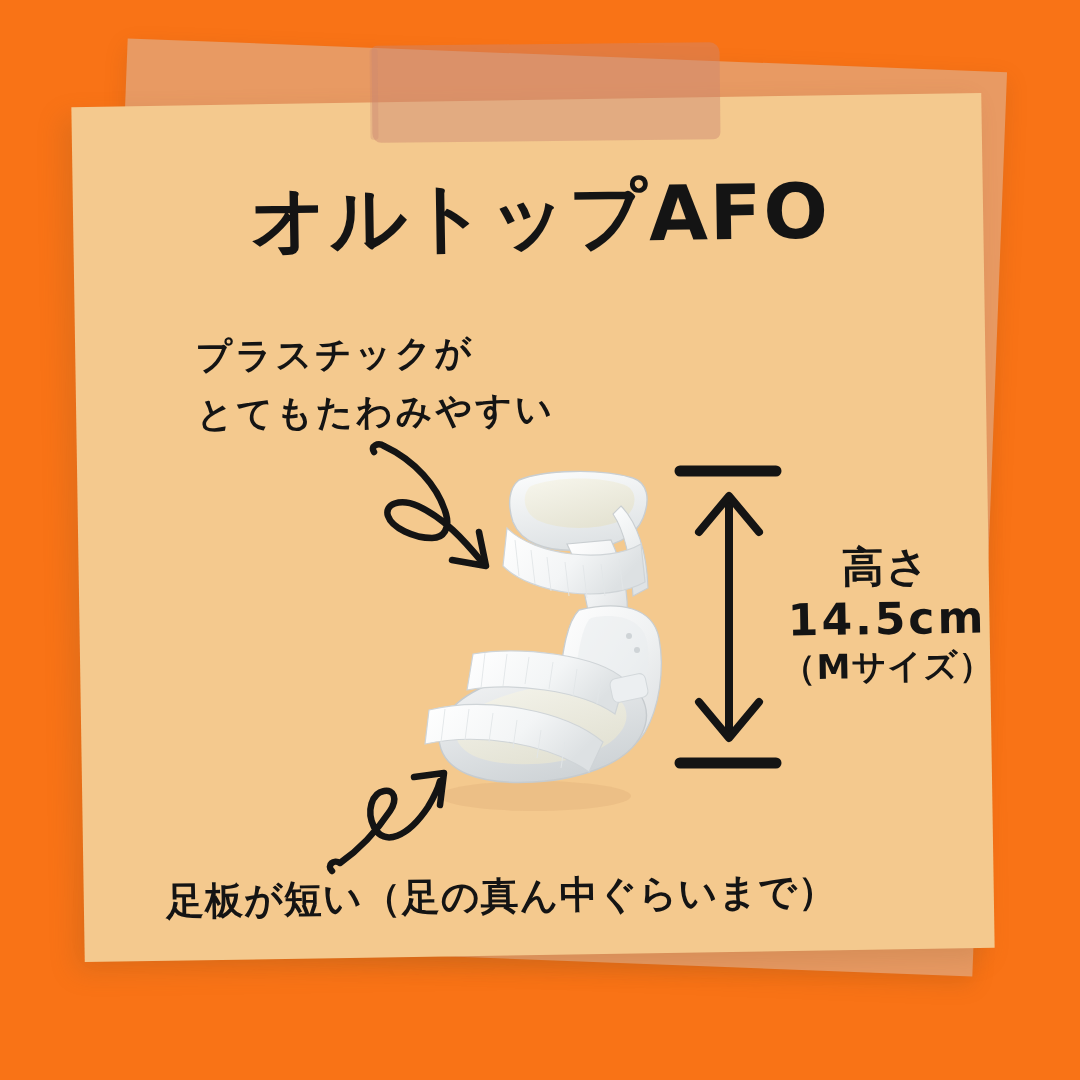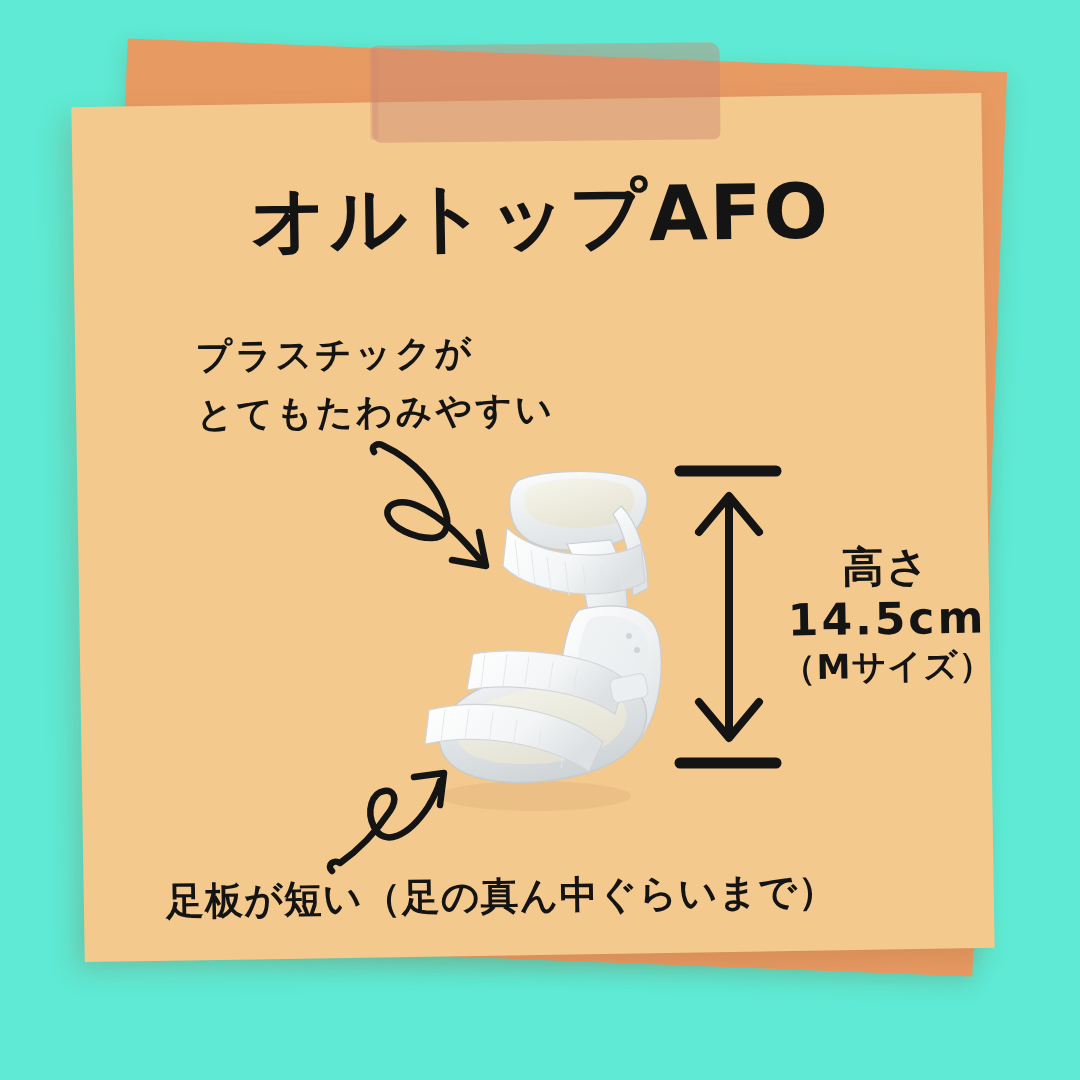--- a/index.html
+++ b/index.html
@@ -11,21 +11,21 @@
   body {
     width: 1080px;
     height: 1080px;
     overflow: hidden;
     font-family: "DejaVu Sans", "Liberation Sans", sans-serif;
   }
   #stage {
     position: relative;
     width: 1080px;
     height: 1080px;
-    background: #5eead4;
+    background: #f97316;
   }
 
   
   .note {
     position: absolute;
     transform-origin: 50% 50%;
   }
   #note-back {
     left: 110px;
     top: 55px;

